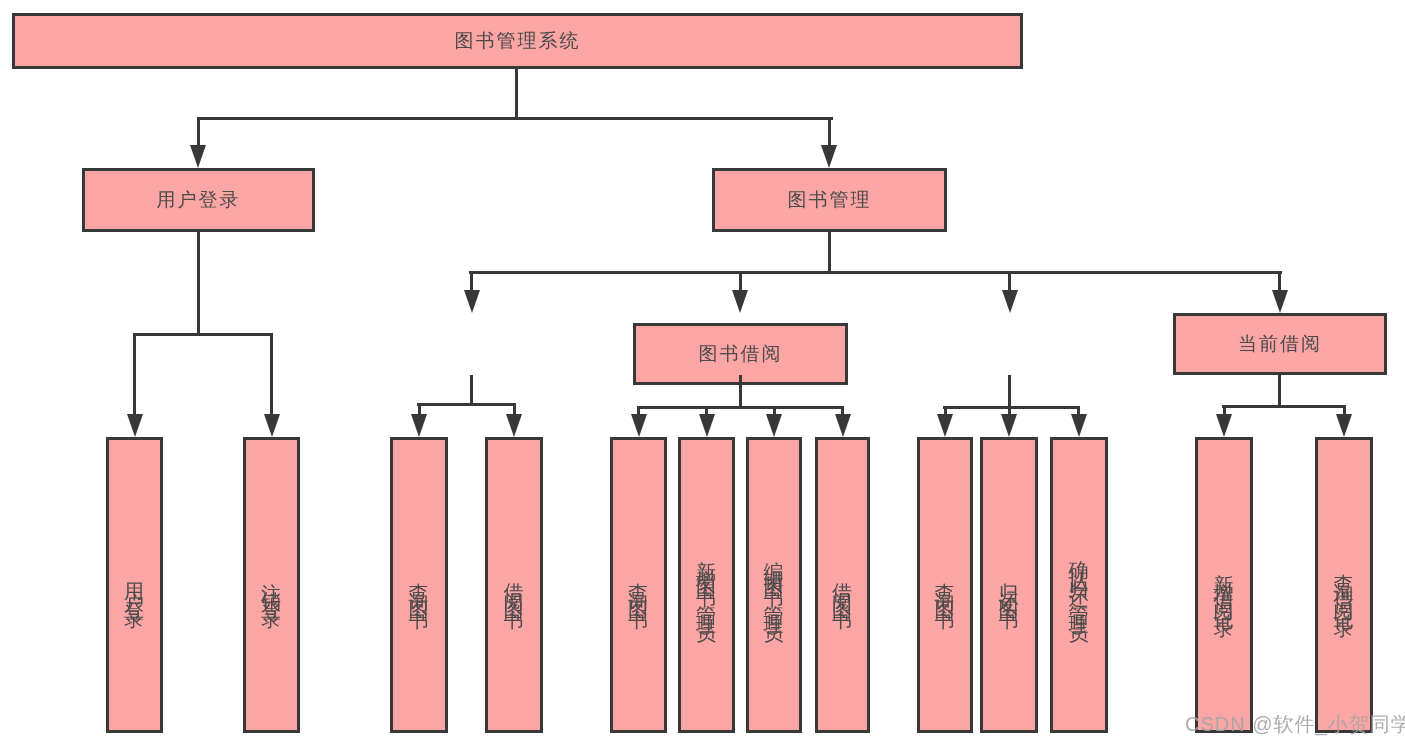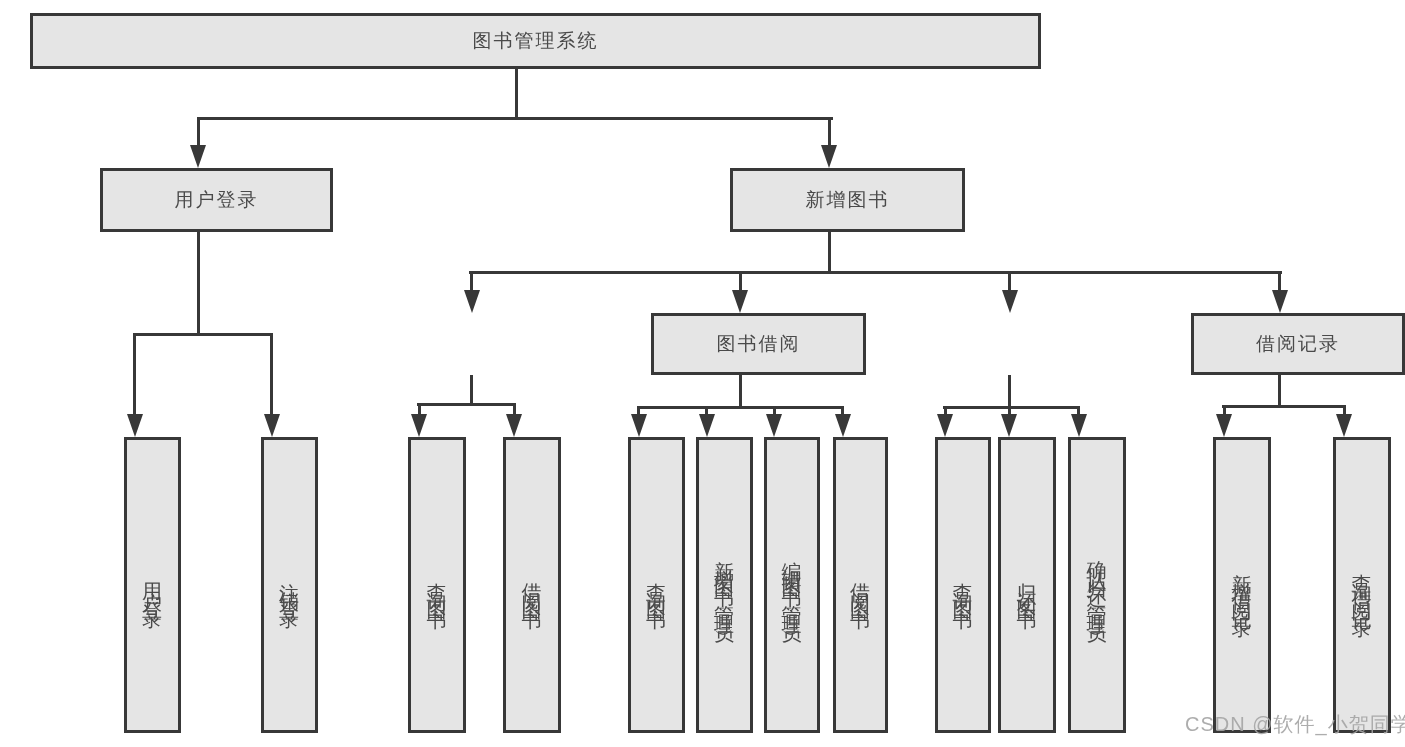--- a/index.html
+++ b/index.html
@@ -6,27 +6,26 @@
   .canvas{
     position:relative;
     width:1405px;height:747px;
     background:#ffffff;
     font-family:"Liberation Sans","DejaVu Sans",sans-serif;
     overflow:hidden;
   }
   .box{
     position:absolute;
     border:3px solid #383838;
-    background:#e5e5e5;
+    background:#fca5a5;
     box-sizing:border-box;
     display:flex;
     align-items:center;
     justify-content:center;
     color:#4a4a4a;
-    margin-left:18px;
   }
   .hbox{font-size:19px;letter-spacing:2px;white-space:nowrap;}
   .vbox>span{
     writing-mode:vertical-rl;
     text-orientation:mixed;
     font-size:20px;
     letter-spacing:9px;
     line-height:1;
     white-space:nowrap;
   }
@@ -61,46 +60,46 @@
   <div class="hline" style="left:197px;top:117px;width:636px;height:3px;"></div>
   <div class="vline" style="left:197px;top:117px;width:3px;height:30px;"></div>
   <div class="arrow" style="left:190px;top:145px;"></div>
   <div class="vline" style="left:828px;top:117px;width:3px;height:30px;"></div>
   <div class="arrow" style="left:821px;top:145px;"></div>
 
   <div class="box hbox" style="left:82px;top:168px;width:233px;height:64px;">
     <span>用户登录</span>
   </div>
   <div class="box hbox" style="left:712px;top:168px;width:235px;height:64px;">
-    <span>新增图书</span>
+    <span>图书管理</span>
   </div>
 
   <div class="vline" style="left:197px;top:232px;width:3px;height:104px;"></div>
   <div class="hline" style="left:133px;top:333px;width:140px;height:3px;"></div>
   <div class="vline" style="left:133px;top:333px;width:3px;height:82px;"></div>
   <div class="arrow" style="left:127px;top:414px;"></div>
   <div class="vline" style="left:270px;top:333px;width:3px;height:82px;"></div>
   <div class="arrow" style="left:264px;top:414px;"></div>
 
   <div class="vline" style="left:828px;top:232px;width:3px;height:42px;"></div>
   <div class="hline" style="left:469px;top:271px;width:813px;height:3px;"></div>
   <div class="vline" style="left:470px;top:271px;width:3px;height:21px;"></div>
   <div class="arrow" style="left:464px;top:290px;"></div>
   <div class="vline" style="left:739px;top:271px;width:3px;height:21px;"></div>
   <div class="arrow" style="left:732px;top:290px;"></div>
   <div class="vline" style="left:1008px;top:271px;width:3px;height:21px;"></div>
   <div class="arrow" style="left:1002px;top:290px;"></div>
   <div class="vline" style="left:1278px;top:271px;width:3px;height:21px;"></div>
   <div class="arrow" style="left:1272px;top:290px;"></div>
 
-  <div class="box hbox" style="left:633px;top:313px;width:215px;height:62px;">
+  <div class="box hbox" style="left:633px;top:323px;width:215px;height:62px;">
     <span>图书借阅</span>
   </div>
   <div class="box hbox" style="left:1173px;top:313px;width:214px;height:62px;">
-    <span>借阅记录</span>
+    <span>当前借阅</span>
   </div>
 
   <div class="vline" style="left:470px;top:375px;width:3px;height:30px;"></div>
   <div class="hline" style="left:417px;top:403px;width:99px;height:3px;"></div>
   <div class="vline" style="left:418px;top:403px;width:3px;height:13px;"></div>
   <div class="arrow" style="left:411px;top:414px;"></div>
   <div class="vline" style="left:513px;top:403px;width:3px;height:13px;"></div>
   <div class="arrow" style="left:506px;top:414px;"></div>
 
   <div class="vline" style="left:739px;top:375px;width:3px;height:33px;"></div>

